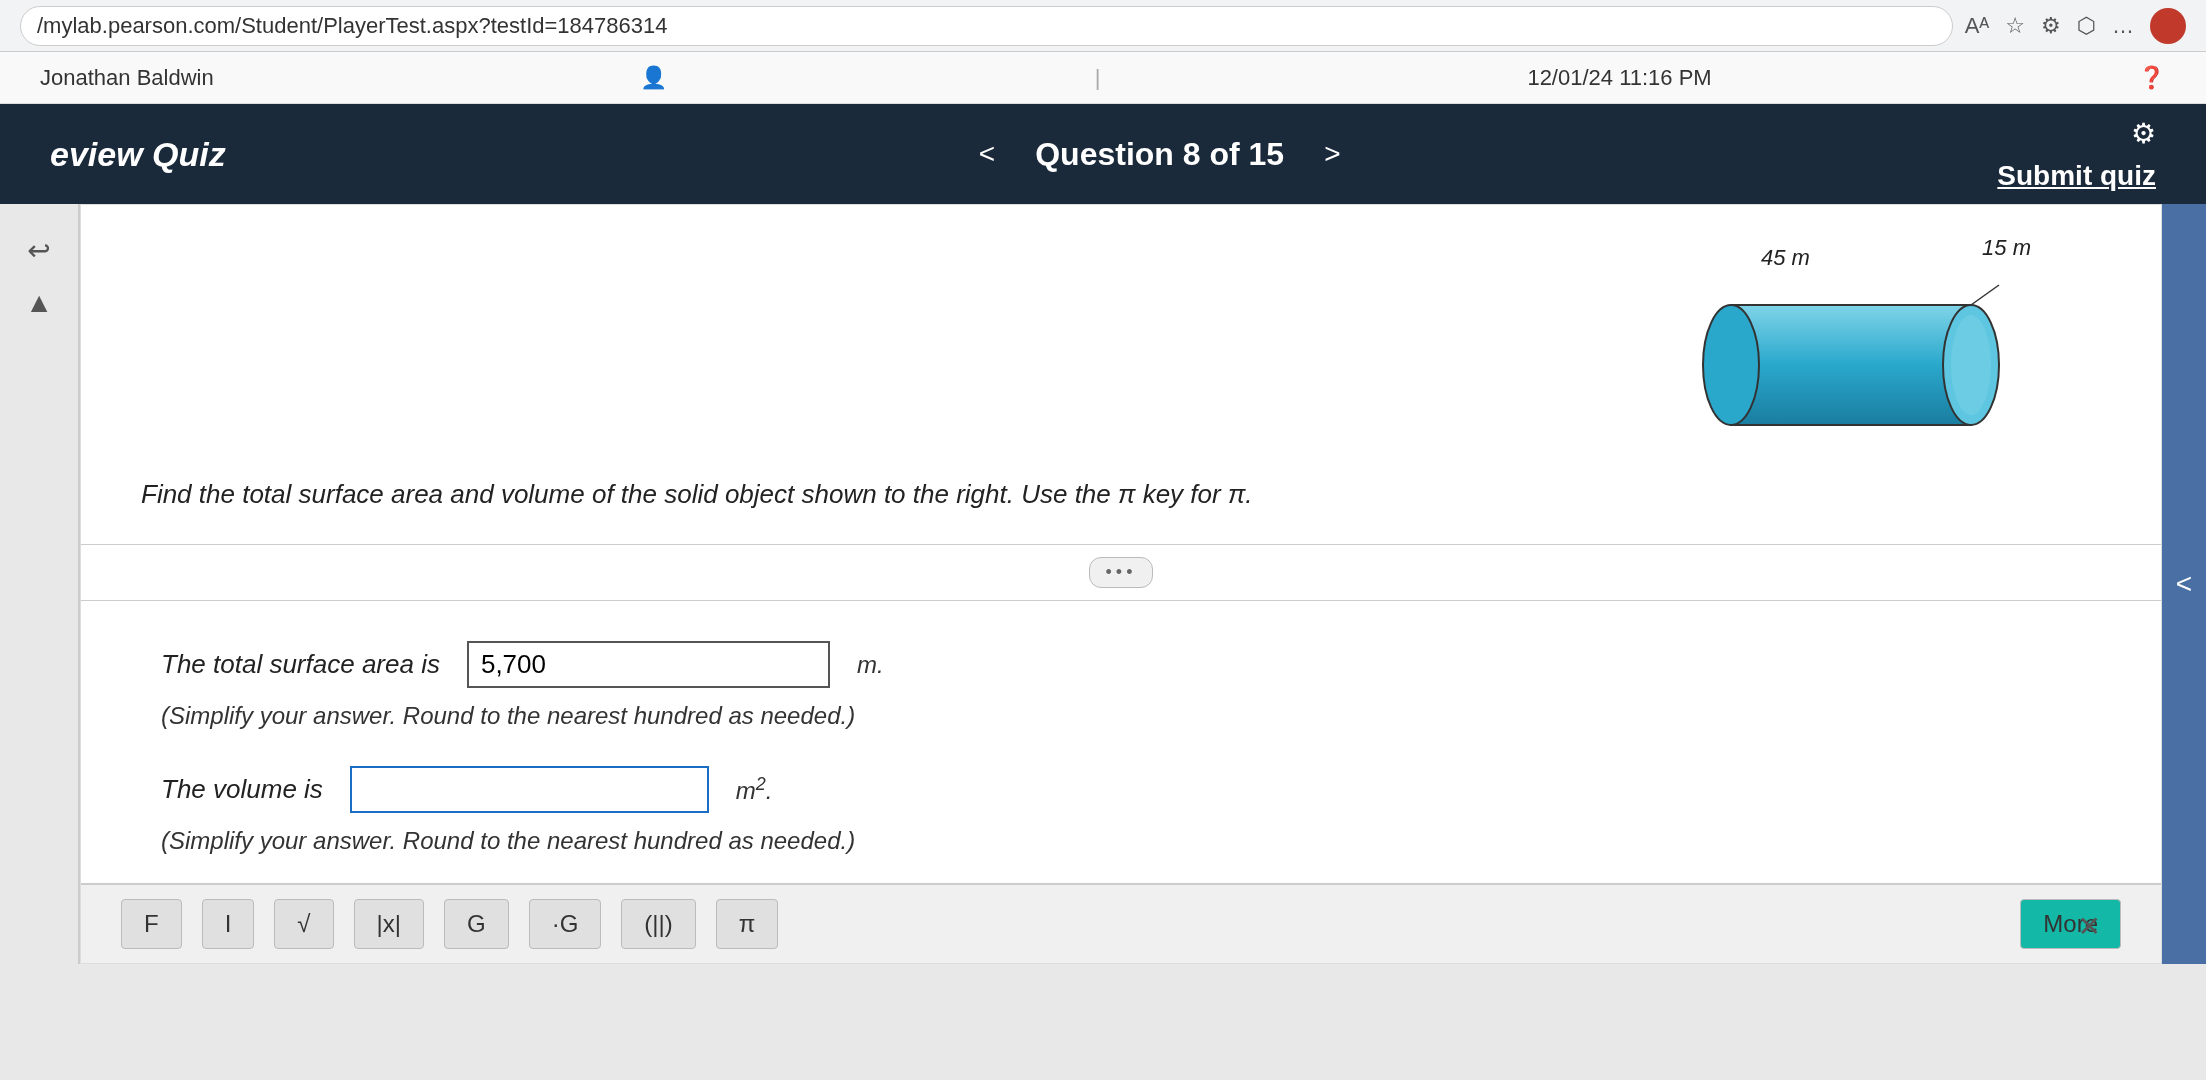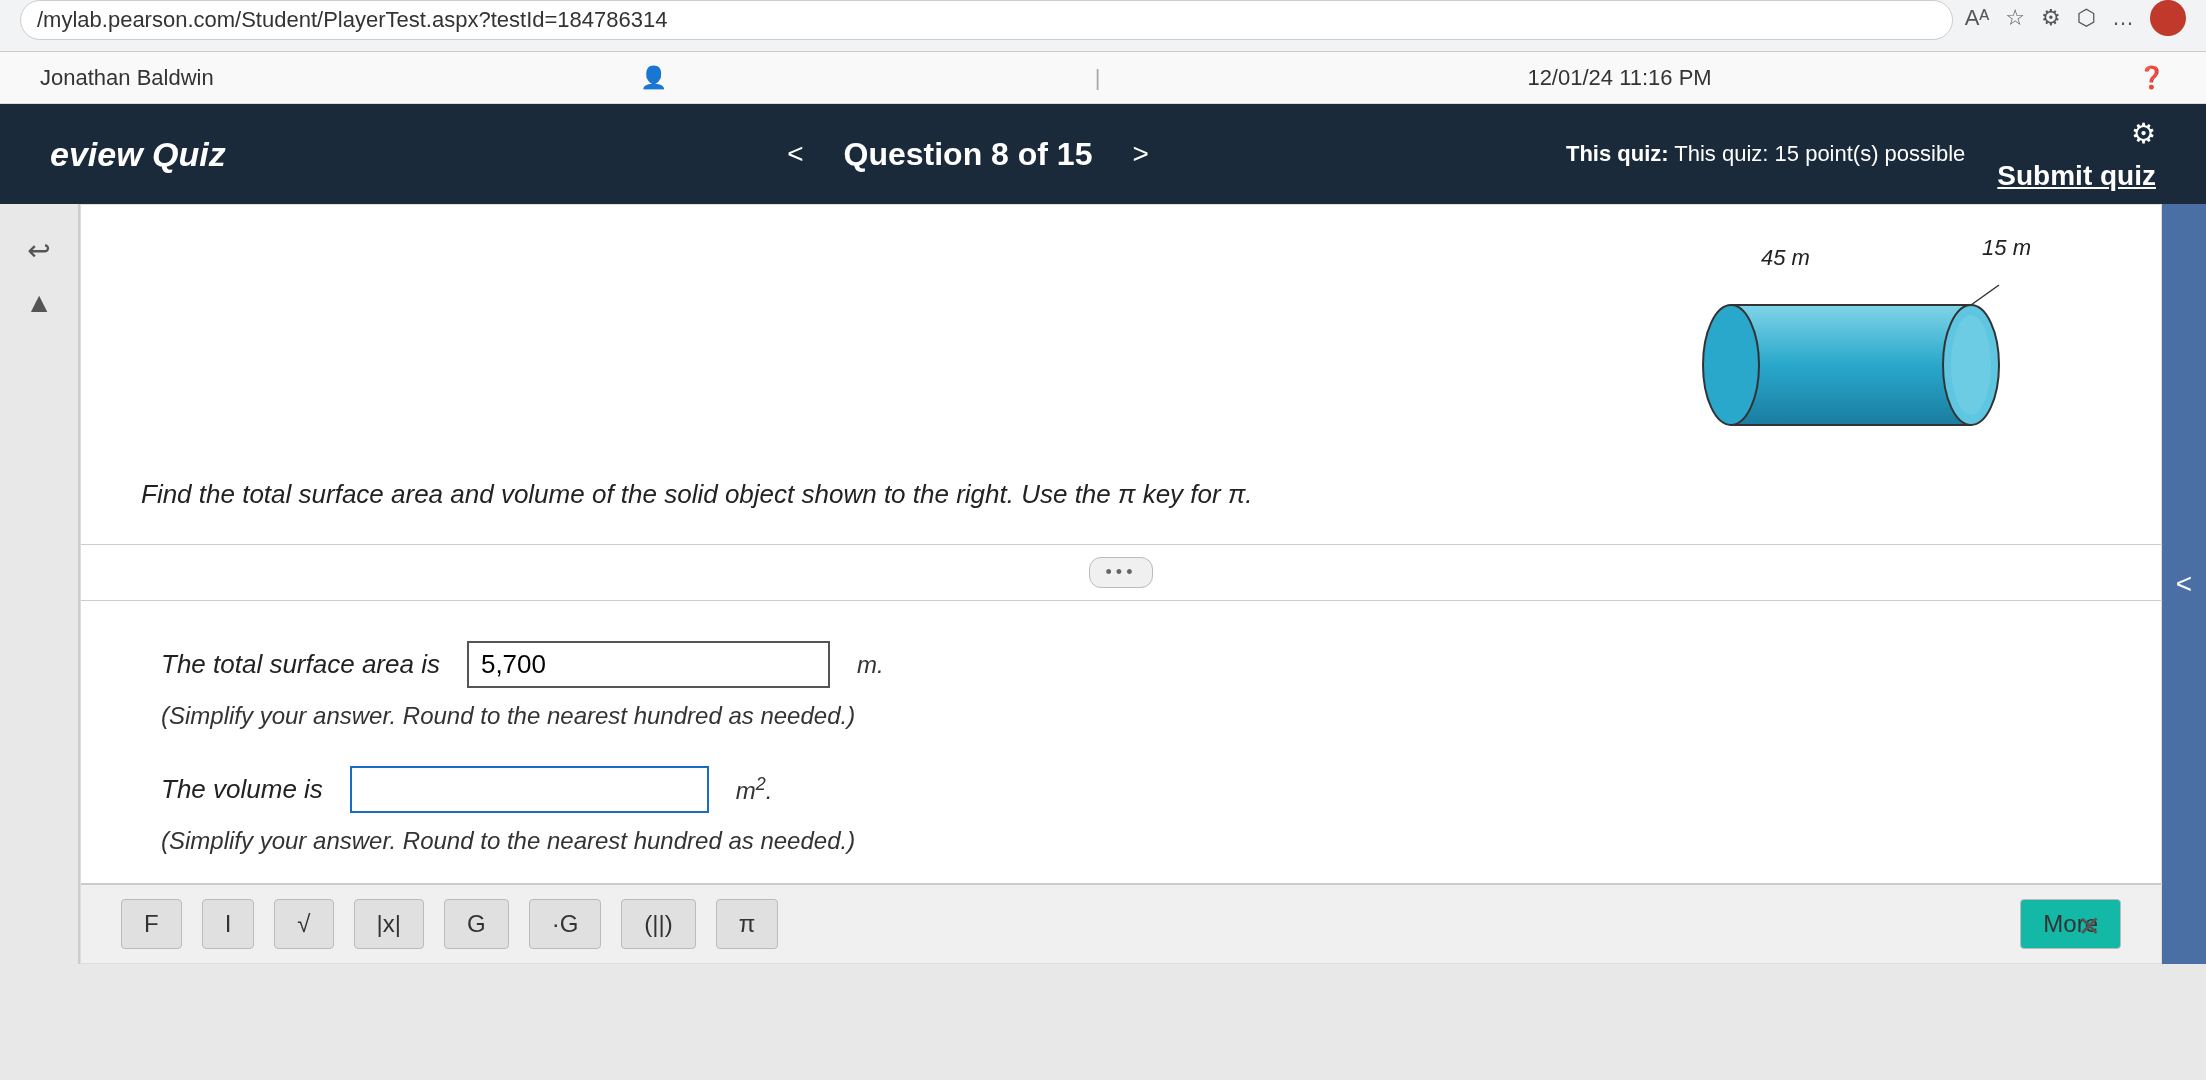--- a/index.html
+++ b/index.html
@@ -9,21 +9,21 @@
       width: 2206px;
       min-height: 1080px;
       overflow-x: hidden;
     }
 
     
     .browser-bar {
       background: #f1f3f4;
       height: 52px;
       display: flex;
-      align-items: flex-start;
+      align-items: center;
       padding: 0 20px;
       border-bottom: 1px solid #ccc;
       gap: 12px;
     }
     .url-bar {
       flex: 1;
       background: #fff;
       border: 1px solid #ccc;
       border-radius: 20px;
       padding: 6px 16px;
@@ -54,21 +54,21 @@
     .user-bar .separator { color: #aaa; }
 
     
     .quiz-header {
       background: #1a2a3a;
       color: #fff;
       height: 100px;
       display: flex;
       align-items: center;
       padding: 16px 50px;
-      gap: 32px;
+      gap: 48px;
     }
     .quiz-title {
       font-size: 34px;
       font-style: italic;
       font-weight: bold;
       min-width: 320px;
     }
     .nav-area {
       display: flex;
       align-items: center;
@@ -347,21 +347,20 @@
 </div>
 
 <div class="quiz-header">
   <div class="quiz-title">eview Quiz</div>
   <div class="nav-area">
     <button class="nav-btn">&lt;</button>
     <span class="question-label">Question 8 of 15</span>
     <button class="nav-btn">&gt;</button>
   </div>
   <div class="quiz-info">
-    <div><span class="bold">This quiz:</span> <span>This quiz: 15 point(s) possible</span></div>
   </div>
   <div class="submit-area">
     <button class="settings-icon-btn">⚙</button>
     <button class="submit-btn">Submit quiz</button>
   </div>
 </div>
 
 <div class="main-content">
 
   <div class="side-panel">

